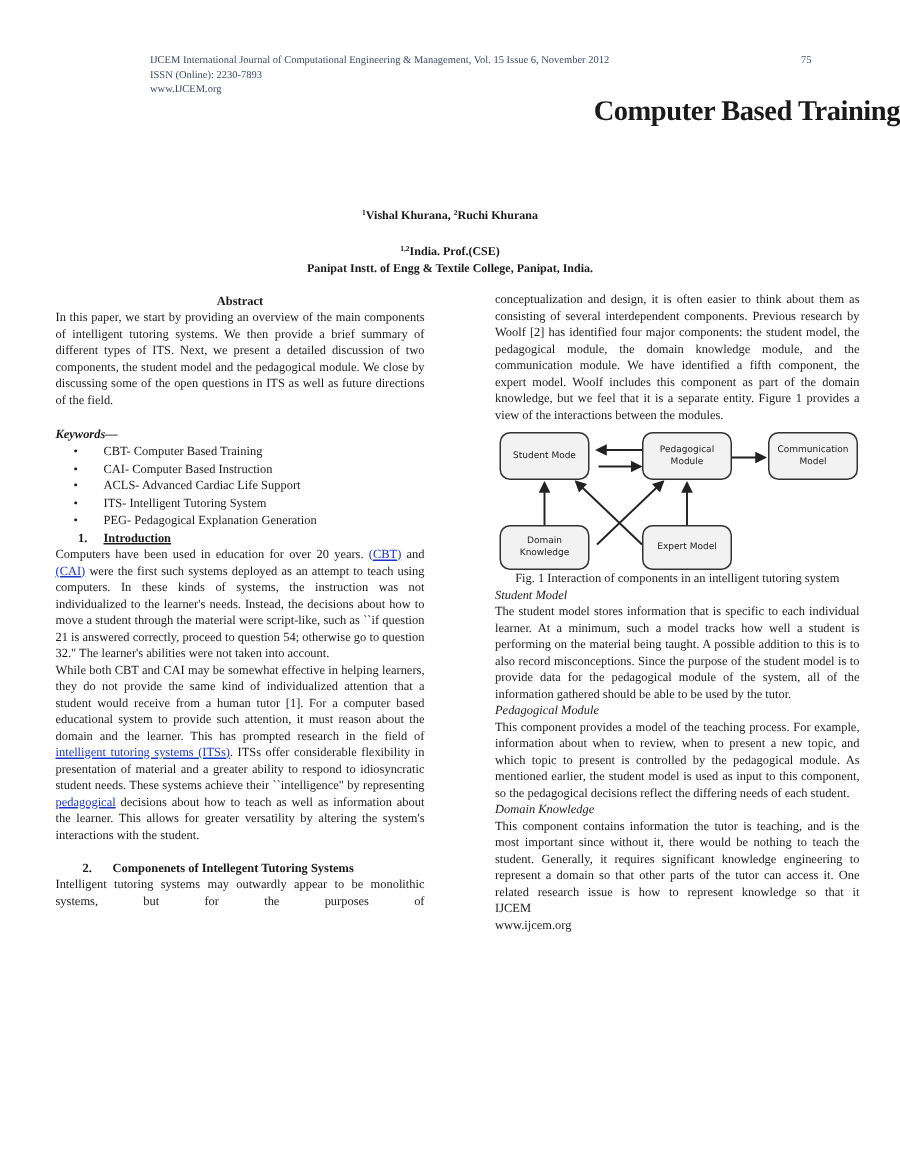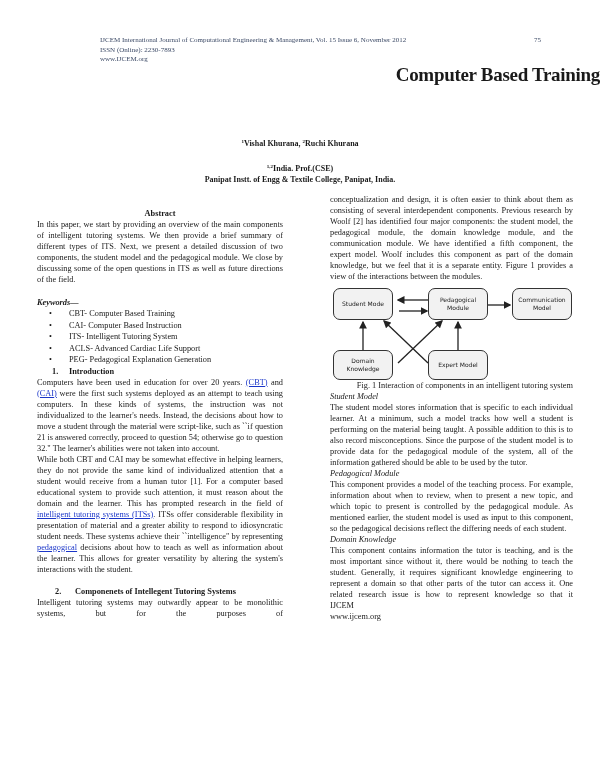--- a/index.html
+++ b/index.html
@@ -6,30 +6,30 @@
   body { width: 600px; height: 776px; position: relative; overflow: hidden;
          font-family: "Liberation Serif", "DejaVu Serif", serif; color: #1a1a1a; }
   .hdr { position: absolute; left: 70px; top: 36px; font-size: 7px; line-height: 9.5px; color: #3c4a66; margin-left: 30px; }
   .pgnum { position: absolute; left: 534px; top: 36px; font-size: 7px; color: #3c4a66; }
   .title { position: absolute; left: 0; width: 600px; top: 64px; text-align: right;
            font-size: 19px; font-weight: bold; letter-spacing: -0.3px; }
   .authors { position: absolute; left: 0; width: 600px; top: 139px; text-align: center; font-size: 8px; font-weight: bold; }
   .affil { position: absolute; left: 0; width: 600px; top: 161px; text-align: center; font-size: 8px; font-weight: bold; line-height: 11px; }
   sup { font-size: 5px; vertical-align: 3px; }
   .col { position: absolute; font-size: 8.3px; line-height: 11px; text-align: justify; }
-  .col-left { left: 37px; width: 246px; top: 195px; margin-top: 13px; }
+  .col-left { left: 37px; width: 246px; top: 195px; }
   .col-right { left: 306px; width: 243px; top: 194px; margin-left: 24px; }
   .center { text-align: center; }
   .bold { font-weight: bold; }
   .ital { font-style: italic; }
   .kw-title { font-weight: bold; font-style: italic; margin-top: 12px; }
   ul.kw { margin: 0; padding-left: 32px; list-style: none; }
   ul.kw li { position: relative; line-height: 11.5px; text-align: left; }
   ul.kw li::before { content: "\2022"; position: absolute; left: -20px; }
-  .sec-h { font-weight: bold; padding-left: 15px; }
+  .sec-h { font-weight: bold; padding-left: 15px; text-decoration: underline; }
   .sec-h .num { display: inline-block; width: 17px; }
   .sec2 { font-weight: bold; padding-left: 18px; margin-top: 11px; }
   .sec2 .num { display: inline-block; width: 20px; }
   a.lnk { color: #1a35c8; font-weight: normal; text-decoration: underline; }
   p { margin: 0; }
   .fig { position: relative; width: 243px; height: 95px; margin-top: 3px; }
   .box { position: absolute; border: 1.2px solid #333; border-radius: 7px; background: #f2f2f2;
          font-family: "DejaVu Sans", sans-serif; font-size: 6px; line-height: 8px; text-align: center;
          display: flex; align-items: center; justify-content: center; color: #222; }
   .fig svg { position: absolute; left: 0; top: 0; }
@@ -55,22 +55,22 @@
 </div>
 
 <div class="col col-left">
   <div class="center bold">Abstract</div>
   <p>In this paper, we start by providing an overview of the main components of intelligent tutoring systems. We then provide a brief summary of different types of ITS. Next, we present a detailed discussion of two components, the student model and the pedagogical module. We close by discussing some of the open questions in ITS as well as future directions of the field.</p>
 
   <div class="kw-title">Keywords—</div>
   <ul class="kw">
     <li>CBT- Computer Based Training</li>
     <li>CAI- Computer Based Instruction</li>
+    <li>ACLS- Advanced Cardiac Life Support</li>
     <li>ITS- Intelligent Tutoring System</li>
-    <li>ACLS- Advanced Cardiac Life Support</li>
     <li>PEG- Pedagogical Explanation Generation</li>
   </ul>
 
   <div class="sec-h">
     <span class="num">1.</span><span>Introduction</span>
   </div>
   <p><span>Computers have been used in education for over 20 years. </span><a class="lnk">(CBT)</a><span> and </span><a class="lnk">(CAI)</a><span> were the first such systems deployed as an attempt to teach using computers. In these kinds of systems, the instruction was not individualized to the learner's needs. Instead, the decisions about how to move a student through the material were script-like, such as ``if question 21 is answered correctly, proceed to question 54; otherwise go to question 32." The learner's abilities were not taken into account.</span></p>
   <p><span>While both CBT and CAI may be somewhat effective in helping learners, they do not provide the same kind of individualized attention that a student would receive from a human tutor [1]. For a computer based educational system to provide such attention, it must reason about the domain and the learner. This has prompted research in the field of </span><a class="lnk">intelligent tutoring systems (ITSs)</a><span>. ITSs offer considerable flexibility in presentation of material and a greater ability to respond to idiosyncratic student needs. These systems achieve their ``intelligence" by representing </span><a class="lnk">pedagogical</a><span> decisions about how to teach as well as information about the learner. This allows for greater versatility by altering the system's interactions with the student.</span></p>
 
   <div class="sec2">
@@ -103,21 +103,21 @@
       <line x1="68" y1="78" x2="112" y2="36" stroke="#222" stroke-width="1.3" marker-end="url(#ah)"></line>
 
       <line x1="98" y1="78" x2="54" y2="36" stroke="#222" stroke-width="1.3" marker-end="url(#ah)"></line>
     </svg>
     <div class="box" style="left:3px;top:3px;width:58px;height:30px;">Student Mode</div>
     <div class="box" style="left:98px;top:3px;width:58px;height:30px;">Pedagogical Module</div>
     <div class="box" style="left:182px;top:3px;width:58px;height:30px;">Communication Model</div>
     <div class="box" style="left:3px;top:65px;width:58px;height:28px;">Domain Knowledge</div>
     <div class="box" style="left:98px;top:65px;width:58px;height:28px;">Expert Model</div>
   </div>
-  <p style="text-align:right;">Fig. 1  Interaction of components in an intelligent tutoring system</p>
+  <p style="text-align:center;">Fig. 1  Interaction of components in an intelligent tutoring system</p>
 
   <div class="ital">Student Model</div>
   <p>The student model stores information that is specific to each individual learner. At a minimum, such a model tracks how well a student is performing on the material being taught. A possible addition to this is to also record misconceptions. Since the purpose of the student model is to provide data for the pedagogical module of the system, all of the information gathered should be able to be used by the tutor.</p>
 
   <div class="ital">Pedagogical Module</div>
   <p>This component provides a model of the teaching process. For example, information about when to review, when to present a new topic, and which topic to present is controlled by the pedagogical module. As mentioned earlier, the student model is used as input to this component, so the pedagogical decisions reflect the differing needs of each student.</p>
 
   <div class="ital">Domain Knowledge</div>
   <p style="text-align-last: justify;">This component contains information the tutor is teaching, and is the most important since without it, there would be nothing to teach the student. Generally, it requires significant knowledge engineering to represent a domain so that other parts of the tutor can access it. One related research issue is how to represent knowledge so that it</p>
 

